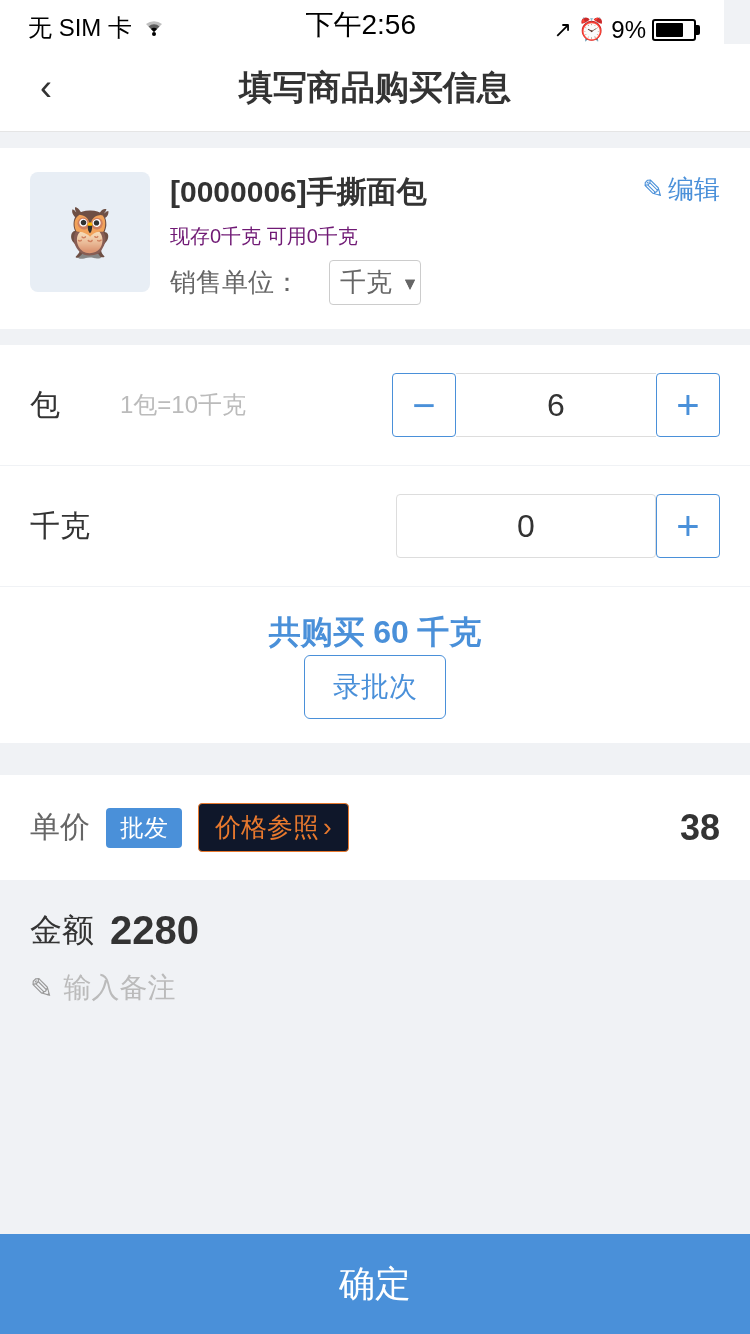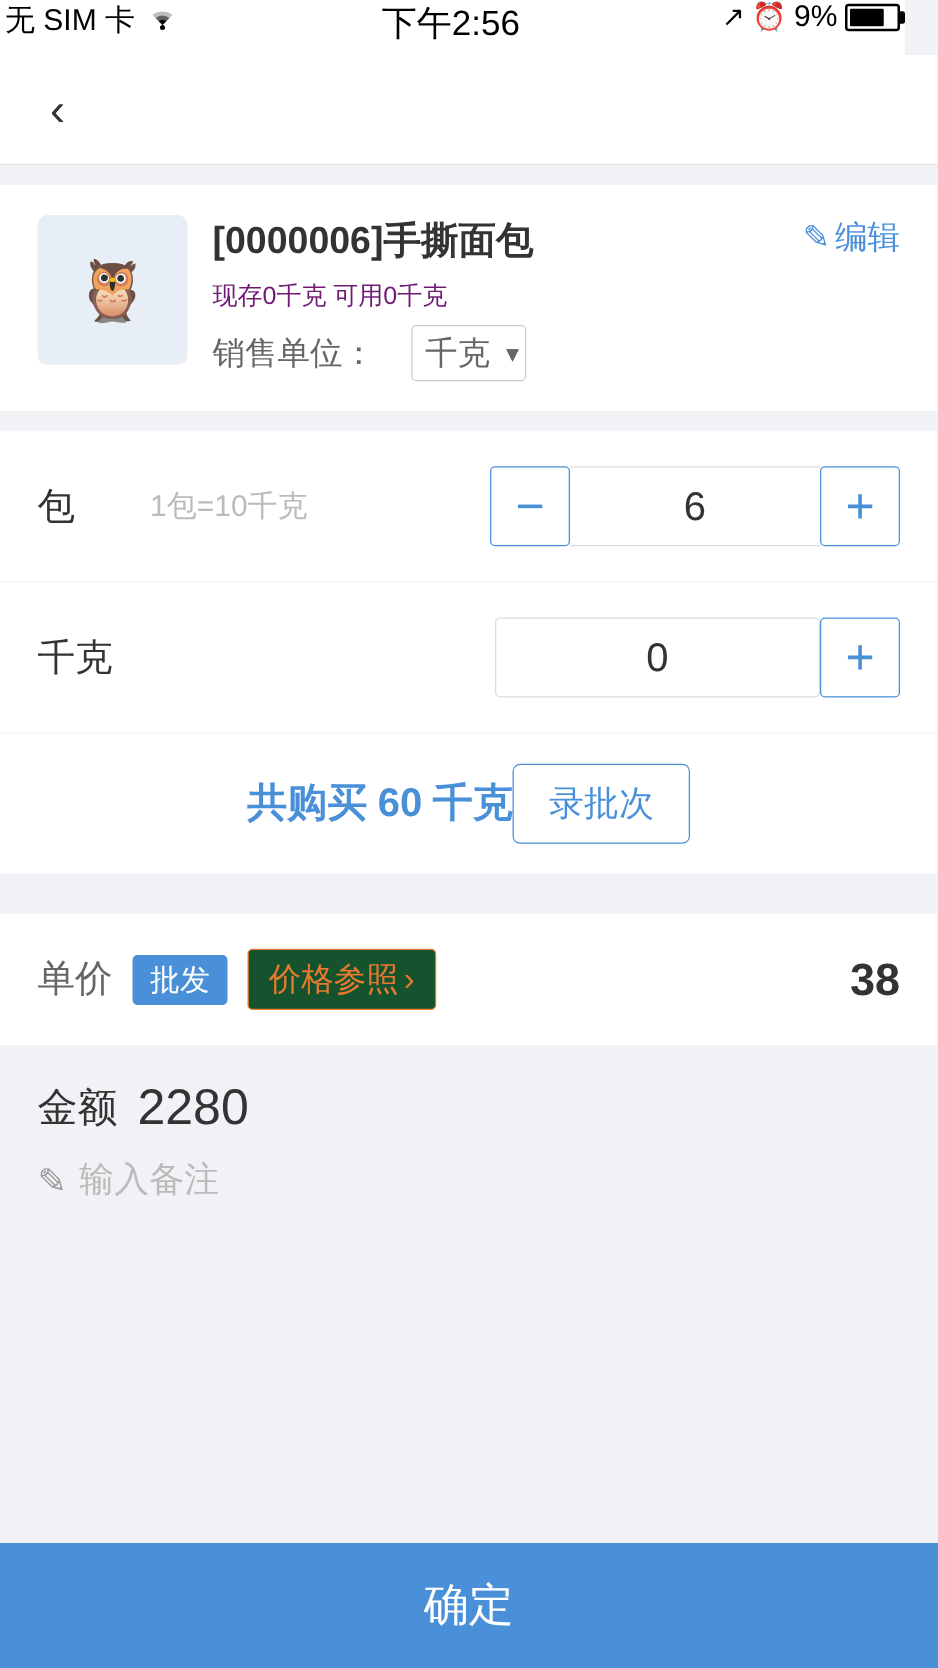--- a/index.html
+++ b/index.html
@@ -12,23 +12,23 @@
       font-size: 28px;
       color: #333;
     }
 
     
     .status-bar {
       width: 724px;
       height: 44px;
       background: #fff;
       display: flex;
-      align-items: flex-start;
+      align-items: flex-end;
       justify-content: space-between;
-      padding: 0 4px;
+      padding: 0 28px;
       font-size: 24px;
       color: #000;
     }
     .status-left { display: flex; align-items: center; gap: 8px; }
     .status-center { font-size: 28px; font-weight: 500; }
     .status-right { display: flex; align-items: center; gap: 6px; font-size: 24px; }
     .battery-icon {
       width: 44px; height: 22px;
       border: 2px solid #000;
       border-radius: 3px;
@@ -208,21 +208,22 @@
     .qty-btn-right {
       border-radius: 4px;
     }
 
     
     .total-row {
       background: #fff;
       padding: 24px 30px;
       display: flex;
       align-items: center;
-      justify-content: center;
+      justify-content: flex-end;
+      flex-direction: column;
     }
     .total-text {
       font-size: 30px;
       color: #333;
     }
     .total-text span {
       color: #4a90d9;
       font-weight: 600;
       font-size: 32px;
     }
@@ -254,21 +255,21 @@
     .price-tag {
       background: #4a90d9;
       color: #fff;
       padding: 4px 14px;
       border-radius: 4px;
       font-size: 24px;
     }
     .price-ref-btn {
       border: 1px solid #e8792e;
       color: #e8792e;
-      background: #14532d;
+      background: #0f172a;
       padding: 6px 16px;
       border-radius: 4px;
       font-size: 26px;
       display: flex;
       align-items: center;
       gap: 4px;
       cursor: pointer;
     }
     .price-value {
       margin-left: auto;
@@ -287,21 +288,21 @@
       align-items: center;
       gap: 16px;
       margin-bottom: 16px;
     }
     .amount-label {
       font-size: 32px;
       color: #333;
     }
     .amount-value {
       font-size: 40px;
-      font-weight: 400;
+      font-weight: 700;
       color: #333;
     }
     .remark-row {
       display: flex;
       align-items: center;
       gap: 10px;
     }
     .remark-icon {
       font-size: 28px;
       color: #999;
@@ -353,20 +354,21 @@
     <span style="font-size:22px;">⏰</span>
     <span>9%</span>
     <div class="battery-icon">
       <div class="battery-fill"></div>
     </div>
   </div>
 </div>
 
 <div class="nav-bar">
   <span class="nav-back">‹</span>
+  <span class="nav-title">填写商品购买信息</span>
 </div>
 
 <div class="product-card">
   <div class="product-image">
     <span class="product-image-owl">🦉</span>
   </div>
   <div class="product-info">
     <div style="display:flex; align-items:flex-start; justify-content:space-between;">
       <span class="product-name">[0000006]手撕面包</span>
       <span class="edit-btn">

